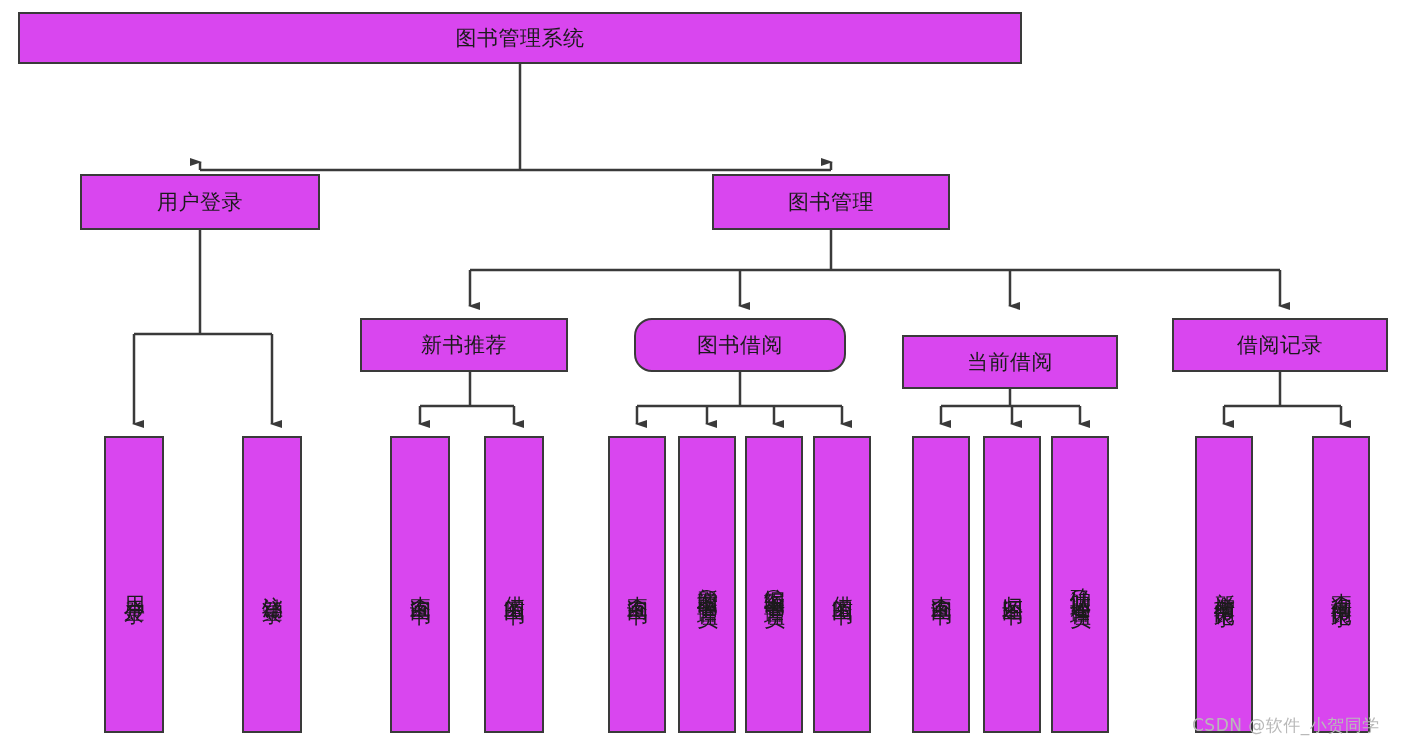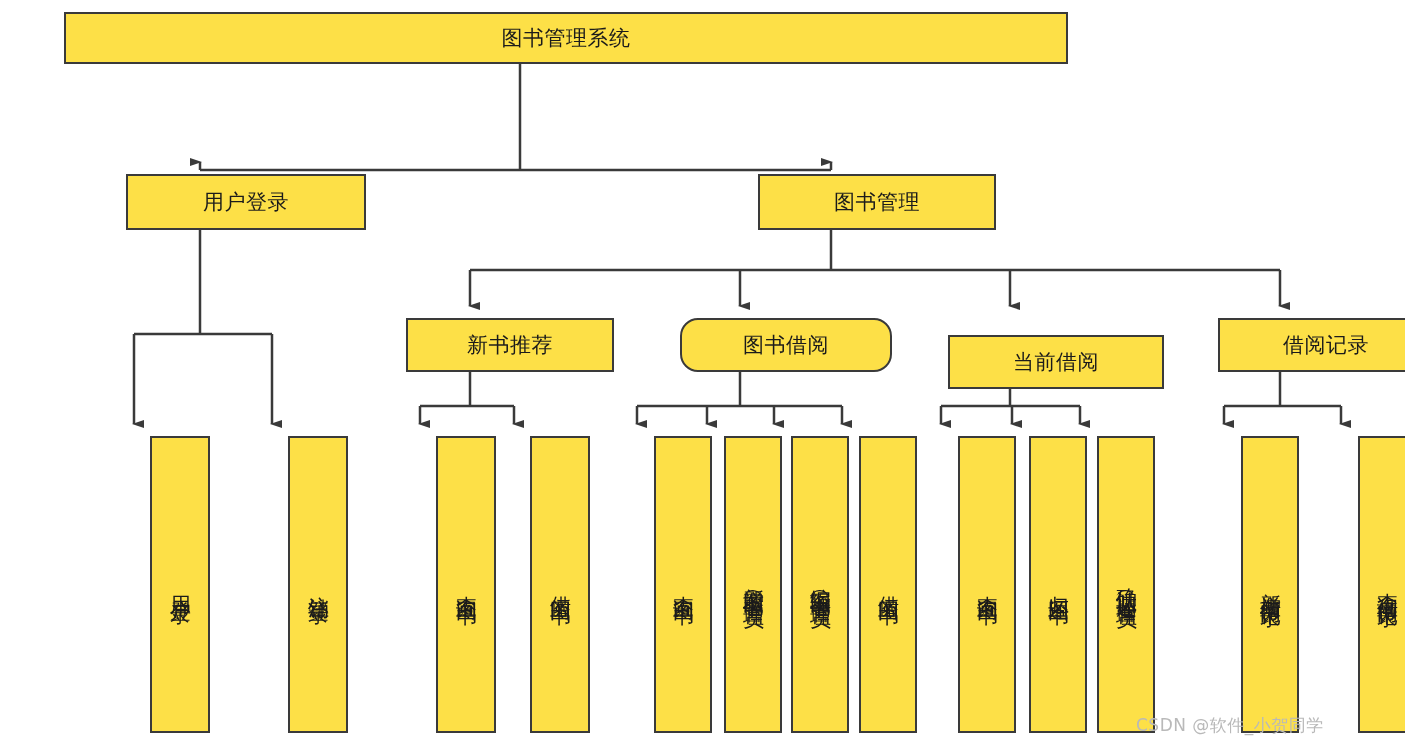--- a/index.html
+++ b/index.html
@@ -21,27 +21,26 @@
     position: absolute;
     left: 0;
     top: 0;
     width: 1405px;
     height: 747px;
     pointer-events: none;
   }
   .node {
     position: absolute;
     box-sizing: border-box;
-    background: #fde047;
+    background: #d946ef;
     border: 2px solid #3a3a3a;
     display: flex;
     align-items: center;
     justify-content: center;
     color: #1b1b1b;
-    margin-left: 46px;
   }
   .node.h {
     font-size: 21px;
     letter-spacing: 0.5px;
   }
   .node.v {
     font-size: 21px;
     padding: 6px 0;
     align-items: center;
     justify-content: center;
@@ -166,14 +165,14 @@
         <span class="vtext">确认归还（管理员）</span>
       </div>
       <div class="node v" style="left: 1195px; top: 436px; width: 58px; height: 297px;">
         <span class="vtext">新增借阅记录</span>
       </div>
       <div class="node v" style="left: 1312px; top: 436px; width: 58px; height: 297px;">
         <span class="vtext">查询借阅记录</span>
       </div>
     </div>
 
-  <div class="watermark" style="left: 1136px; top: 714px;">CSDN @软件_小贺同学</div>
+  <div class="watermark" style="left: 1192px; top: 714px;">CSDN @软件_小贺同学</div>
 </div>
 
 </body></html>

